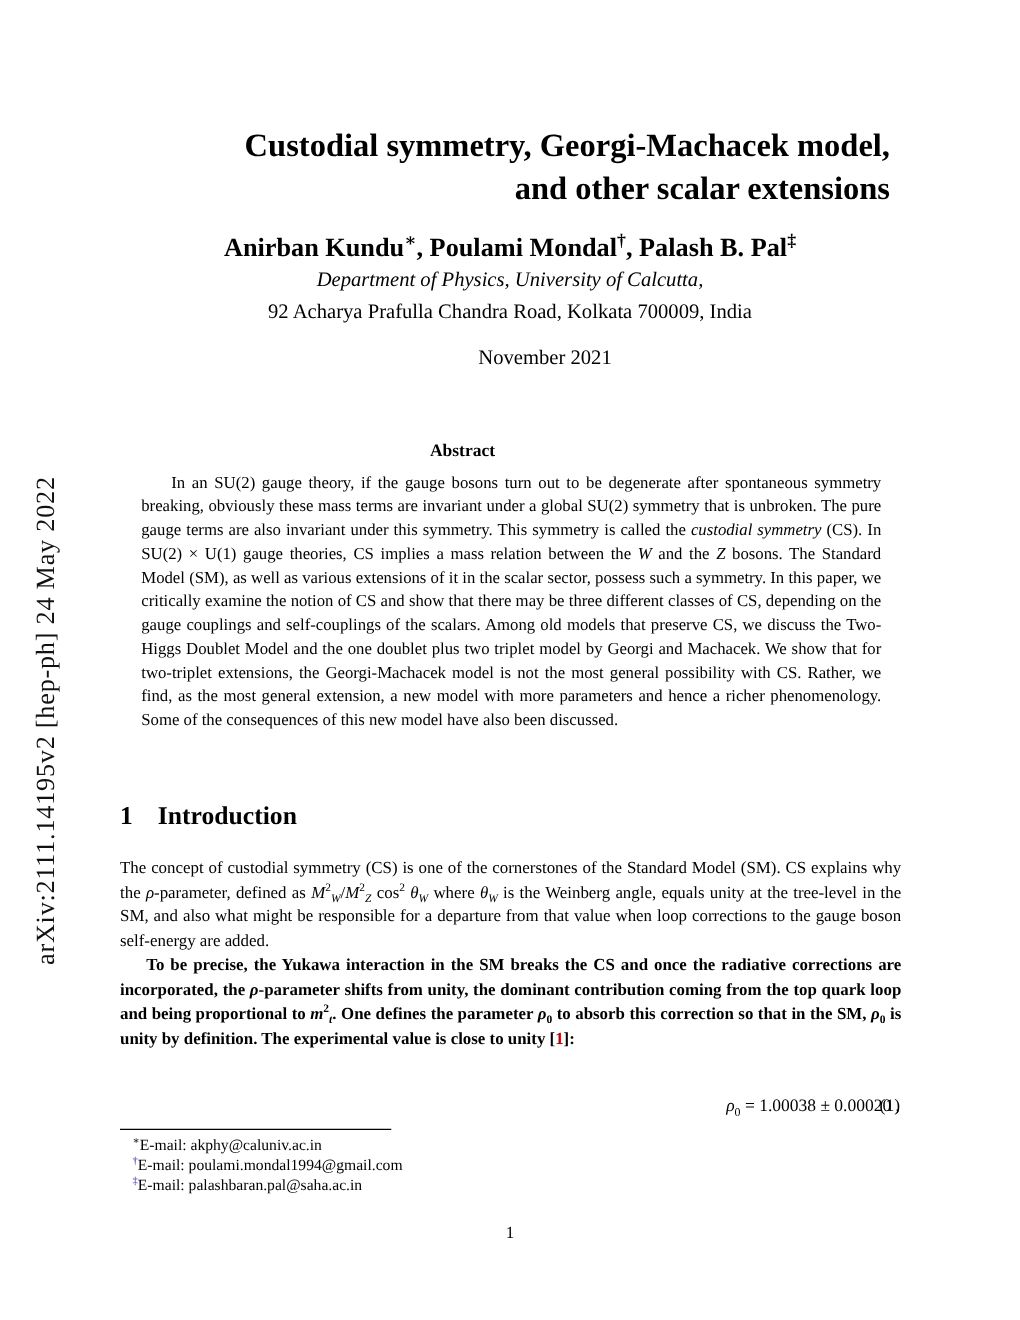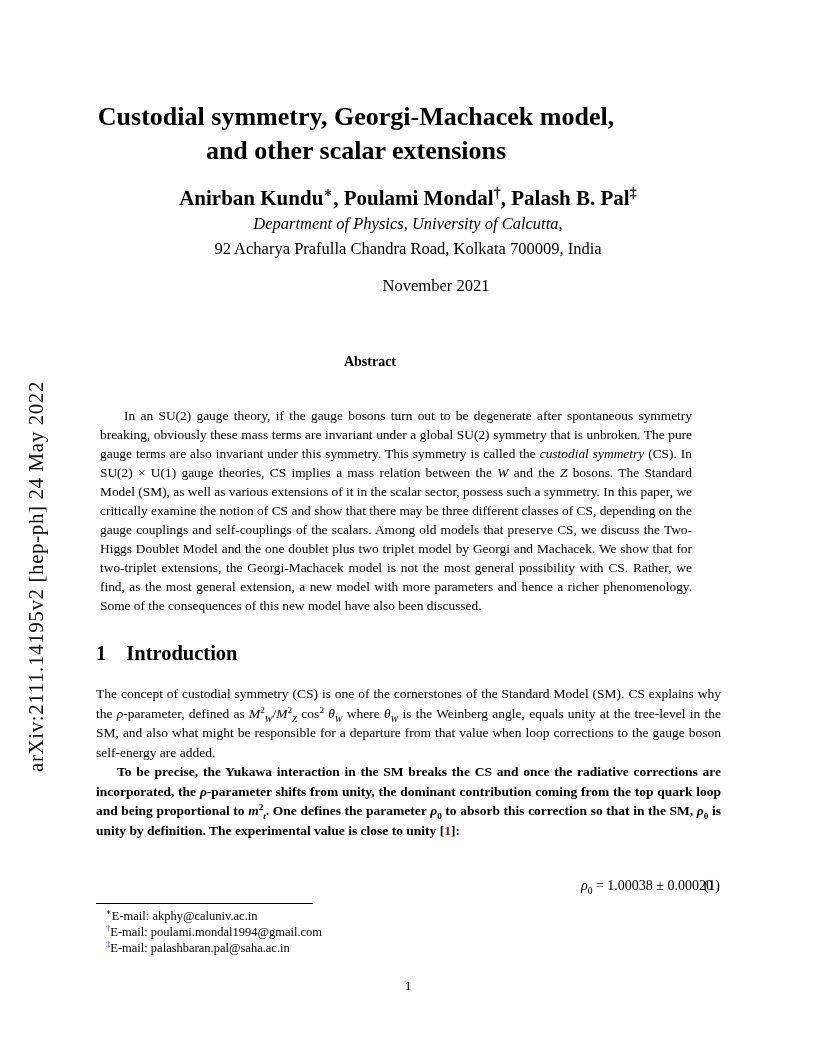--- a/index.html
+++ b/index.html
@@ -11,32 +11,32 @@
   .sup{font-size:68%;vertical-align:super;line-height:0;}
   .sub{font-size:68%;vertical-align:sub;line-height:0;}
   .red{color:var(--link_red,#bf0000);}
   .blue{color:var(--link_blue,#2222bb);}
 
   .arxiv{
     position:absolute;left:24px;top:772px;transform-origin:0 0;
     transform:rotate(-90deg);white-space:nowrap;font-size:21px;
     letter-spacing:0.6px;color:#111;
   }
-  .title{position:absolute;top:100px;left:0;width:712px;text-align:center;
+  .title{position:absolute;top:100px;left:0;width:712px;text-align:right;
     font-size:26px;font-weight:bold;line-height:34px;}
   .authors{position:absolute;top:186px;left:0;width:816px;text-align:center;
     font-size:21px;font-weight:bold;}
   .affil{position:absolute;left:0;width:816px;text-align:center;font-size:16.5px;}
   .affil1{top:214px;font-style:italic;}
   .affil2{top:239px;}
   .date{position:absolute;top:276px;left:0;width:816px;text-align:center;font-size:16.5px;margin-left:28px;}
   .abstract-head{position:absolute;top:354px;left:0;width:740px;text-align:center;
     font-size:14px;font-weight:bold;}
-  .abstract-body{position:absolute;top:376px;left:100px;width:592px;
-    font-size:13.4px;line-height:19px;text-align:justify;text-indent:24px;margin-top:30px;}
+  .abstract-body{position:absolute;top:376px;left:113px;width:592px;
+    font-size:13.4px;line-height:19px;text-align:justify;text-indent:24px;}
   .section-head{position:absolute;top:642px;left:96px;font-size:20.5px;font-weight:bold;}
   .sec-num{margin-right:20px;}
   .para{position:absolute;left:96px;width:625px;font-size:13.5px;line-height:19.6px;text-align:justify;}
   .para1{top:684px;}
   .para2{top:762px;text-indent:21px;font-weight:bold;}
   .equation{position:absolute;top:878px;left:96px;width:624px;text-align:right;font-size:14px;}
   .eq-number{position:absolute;right:0;top:0;}
   .footnote-rule{position:absolute;top:903px;left:96px;width:217px;border-top:1px solid #000;height:0;}
   .footnotes{position:absolute;top:908px;left:96px;width:624px;font-size:12.5px;line-height:16px;}
   .fn{padding-left:10px;}

